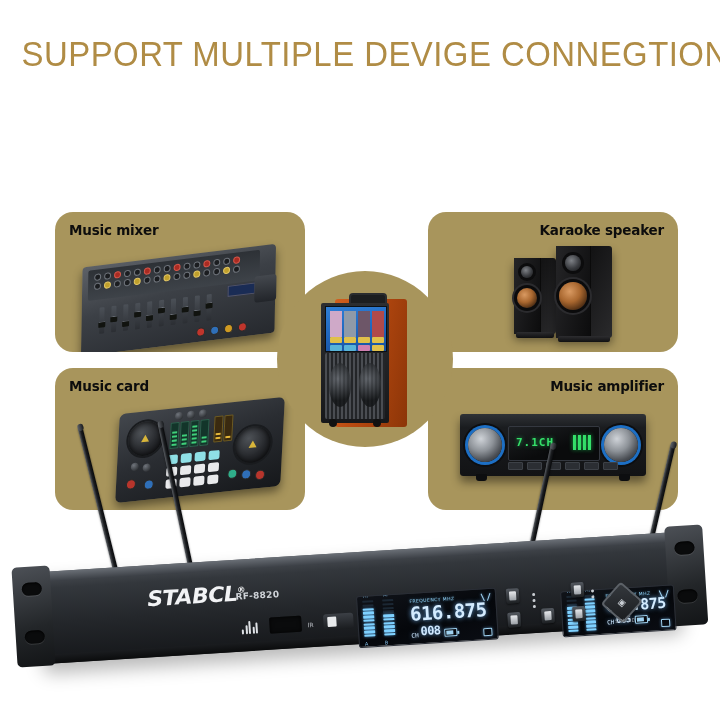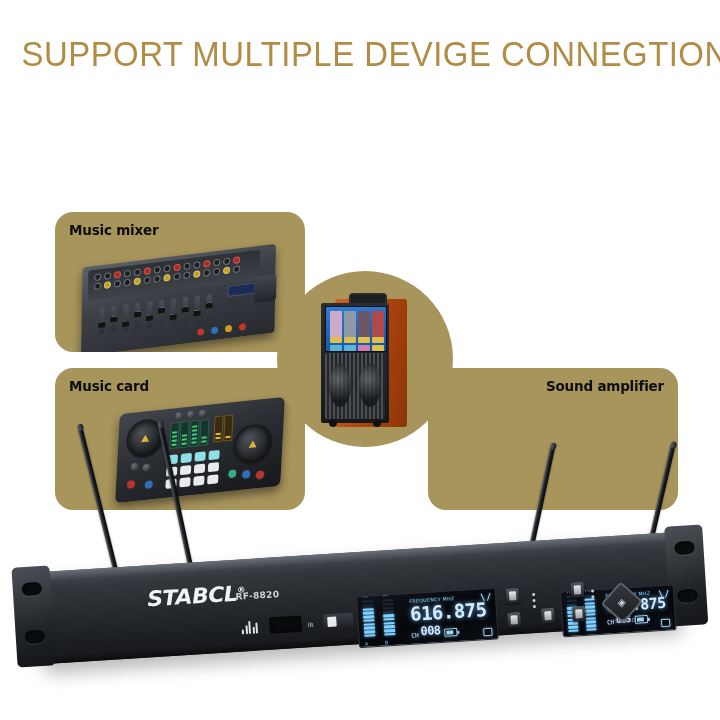--- a/index.html
+++ b/index.html
@@ -584,20 +584,37 @@
         <div class="mixer-handle"></div>
         <div class="mixer-jacks">
           <span class="mj" style="background:#c0352c"></span>
           <span class="mj" style="background:#2f6fb8"></span>
           <span class="mj" style="background:#cf9a22"></span>
           <span class="mj" style="background:#c0352c"></span>
         </div>
       </div>
     </div>
 
+    <div class="panel tr">
+      <div class="panel-label">Karaoke speaker</div>
+      <div>
+        <div class="spk" style="left:86px;top:46px;width:42px;height:76px;">
+          <div class="face" style="width:26px;"></div>
+          <div class="tweeter" style="left:7px;top:8px;width:12px;height:12px;"></div>
+          <div class="woofer" style="left:3px;top:30px;width:20px;height:20px;"></div>
+          <div class="spk-base"></div>
+        </div>
+        <div class="spk" style="left:128px;top:34px;width:56px;height:92px;">
+          <div class="face" style="width:34px;"></div>
+          <div class="tweeter" style="left:9px;top:9px;width:16px;height:16px;"></div>
+          <div class="woofer" style="left:3px;top:36px;width:28px;height:28px;"></div>
+          <div class="spk-base"></div>
+        </div>
+      </div>
+    </div>
 
     <div class="panel bl">
       <div class="panel-label">Music card</div>
       <div class="scard">
         <div class="jog" style="left:10px;top:10px;width:34px;height:34px;"></div>
         <div class="jog" style="left:118px;top:26px;width:36px;height:36px;"></div>
         <div class="vu" style="left:52px;top:14px;">
             <i style="bottom:2px"></i>
             <i style="bottom:6px"></i>
             <i style="bottom:10px"></i>
@@ -645,21 +662,44 @@
         <div class="pad" style="left:92px;top:70px;"></div>
         <div class="jack" style="left:10px;top:66px;background:#b7352c;"></div>
         <div class="jack" style="left:28px;top:68px;background:#2f6fb8;"></div>
         <div class="jack" style="left:112px;top:66px;background:#2fae8a;"></div>
         <div class="jack" style="left:126px;top:68px;background:#2f6fb8;"></div>
         <div class="jack" style="left:140px;top:70px;background:#b7352c;"></div>
       </div>
     </div>
 
     <div class="panel br">
-      <div class="panel-label">Sound amplifier</div>
+      <div class="panel-label">Music amplifier</div>
+      <div class="amp">
+        <div class="amp-knob" style="left:8px;"></div>
+        <div class="amp-knob" style="right:8px;"></div>
+        <div class="amp-display">
+          <div class="amp-seg">7.1CH</div>
+          <div class="amp-bars">
+            <i></i>
+              <i></i>
+              <i></i>
+              <i></i>
+          </div>
+        </div>
+        <div class="amp-btns">
+          <i></i>
+            <i></i>
+            <i></i>
+            <i></i>
+            <i></i>
+            <i></i>
+        </div>
+        <div class="amp-foot" style="left:16px;"></div>
+        <div class="amp-foot" style="right:16px;"></div>
+      </div>
     </div>
 
     <div class="hub">
       <div class="kmachine">
         <div class="k-wood"></div>
         <div class="k-handle"></div>
         <div class="k-front">
           <div class="k-screen">
             <div class="k-thumb" style="left:4px;background:#cfa9c8;"></div>
             <div class="k-thumb" style="left:18px;background:#8f9aa8;"></div>

